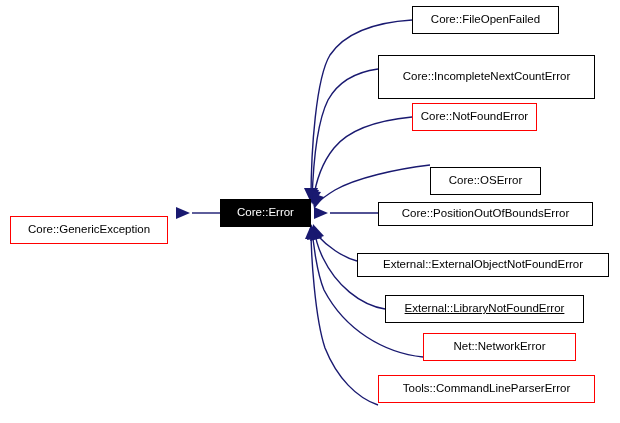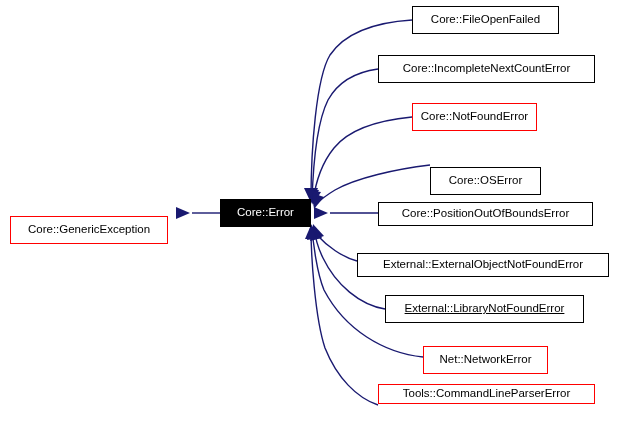--- a/index.html
+++ b/index.html
@@ -110,38 +110,38 @@
     <span class="node-label">Core::GenericException</span>
   </div>
 
   <div class="node focus" style="left: 220px; top: 199px; width: 91px; height: 28px;">
     <span class="node-label">Core::Error</span>
   </div>
 
   <div class="node" style="left: 412px; top: 6px; width: 147px; height: 28px;">
     <span class="node-label">Core::FileOpenFailed</span>
   </div>
-  <div class="node" style="left: 378px; top: 55px; width: 217px; height: 28px;">
+  <div class="node" style="left: 378px; top: 55px; width: 217px; height: 44px;">
     <span class="node-label">Core::IncompleteNextCountError</span>
   </div>
   <div class="node red" style="left: 412px; top: 103px; width: 125px; height: 28px;">
     <span class="node-label">Core::NotFoundError</span>
   </div>
   <div class="node" style="left: 430px; top: 151px; width: 111px; height: 28px; margin-top: 16px;">
     <span class="node-label">Core::OSError</span>
   </div>
   <div class="node" style="left: 378px; top: 202px; width: 215px; height: 24px;">
     <span class="node-label">Core::PositionOutOfBoundsError</span>
   </div>
   <div class="node" style="left: 357px; top: 253px; width: 252px; height: 24px;">
     <span class="node-label">External::ExternalObjectNotFoundError</span>
   </div>
   <div class="node" style="left: 385px; top: 295px; width: 199px; height: 28px; text-decoration: underline;">
     <span class="node-label">External::LibraryNotFoundError</span>
   </div>
-  <div class="node red" style="left: 423px; top: 346px; width: 125px; height: 28px;">
+  <div class="node red" style="left: 423px; top: 333px; width: 153px; height: 28px;">
     <span class="node-label">Net::NetworkError</span>
   </div>
-  <div class="node red" style="left: 378px; top: 384px; width: 217px; height: 20px;">
+  <div class="node red" style="left: 378px; top: 375px; width: 217px; height: 28px;">
     <span class="node-label">Tools::CommandLineParserError</span>
   </div>
 
 </div>
 
 </body></html>

